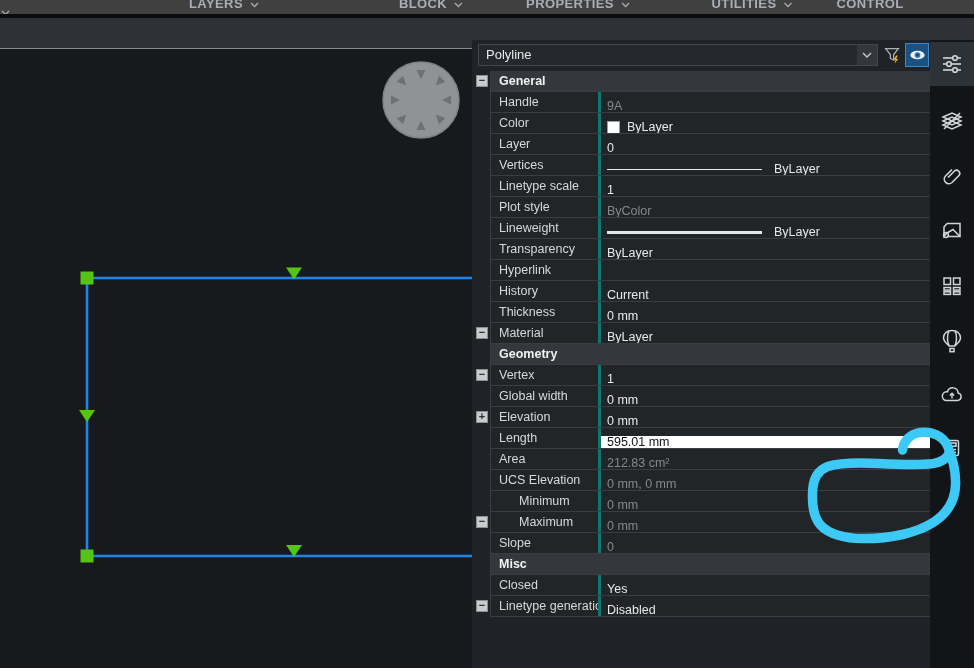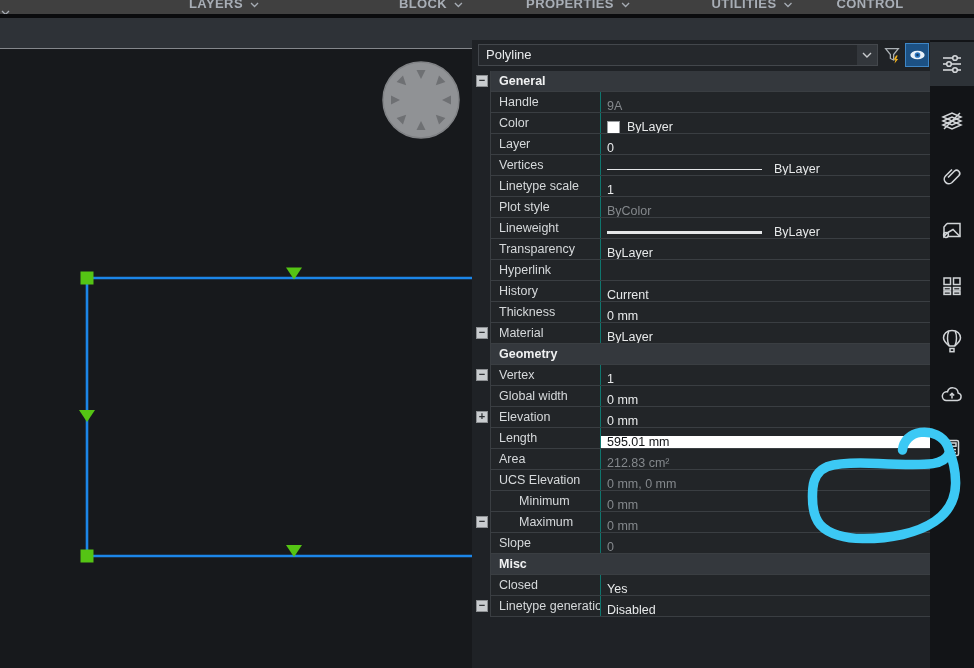--- a/index.html
+++ b/index.html
@@ -31,21 +31,21 @@
   .funnel{left:410px;}
   .eyebtn{position:absolute;left:433px;top:3px;width:24px;height:24px;background:#1c5184;
           border:1px solid #3e86c6;box-sizing:border-box;display:flex;align-items:center;justify-content:center;cursor:pointer;}
   .ptable{position:absolute;left:18px;top:31px;width:501px;
           border-left:1px solid #3a3e42;border-right:1px solid #3a3e42;box-sizing:border-box;}
   .prow{display:flex;height:21px;box-sizing:border-box;border-bottom:1px solid #3a3e42;
         font-size:12.5px;cursor:default;background:#222528;}
   .prow.phead{background:#34383d;align-items:center;}
   .prow.phead .htxt{font-weight:bold;color:#f0f1f2;padding-left:8px;}
   .pcell{line-height:20px;overflow:hidden;white-space:nowrap;}
-  .plabel{width:110px;min-width:110px;border-right:1px solid #0f766e;box-sizing:border-box;
+  .plabel{width:110px;min-width:110px;border-right:3px solid #0f766e;box-sizing:border-box;
           padding-left:8px;color:#d6d9db;}
   .plabel.indent{padding-left:28px;}
   .pvalue{flex:1;padding-left:6px;color:#e7e9ea;display:flex;align-items:center;margin-top:8px;}
   .pvalue.muted .vtxt{color:#84888c;}
   .pvalue.editing{background:#ffffff;}
   .pvalue.editing .vtxt{color:#111316;text-align:center;}
   .swatch{display:inline-block;width:13px;height:13px;border:1px solid #9a9da0;box-sizing:border-box;margin-right:7px;}
   .lsample{display:inline-block;width:155px;height:1px;background:#e4e6e8;margin-right:12px;}
   .lsample.thick{height:3px;}
   .gutter{position:absolute;left:0;top:0;width:18px;height:628px;}

